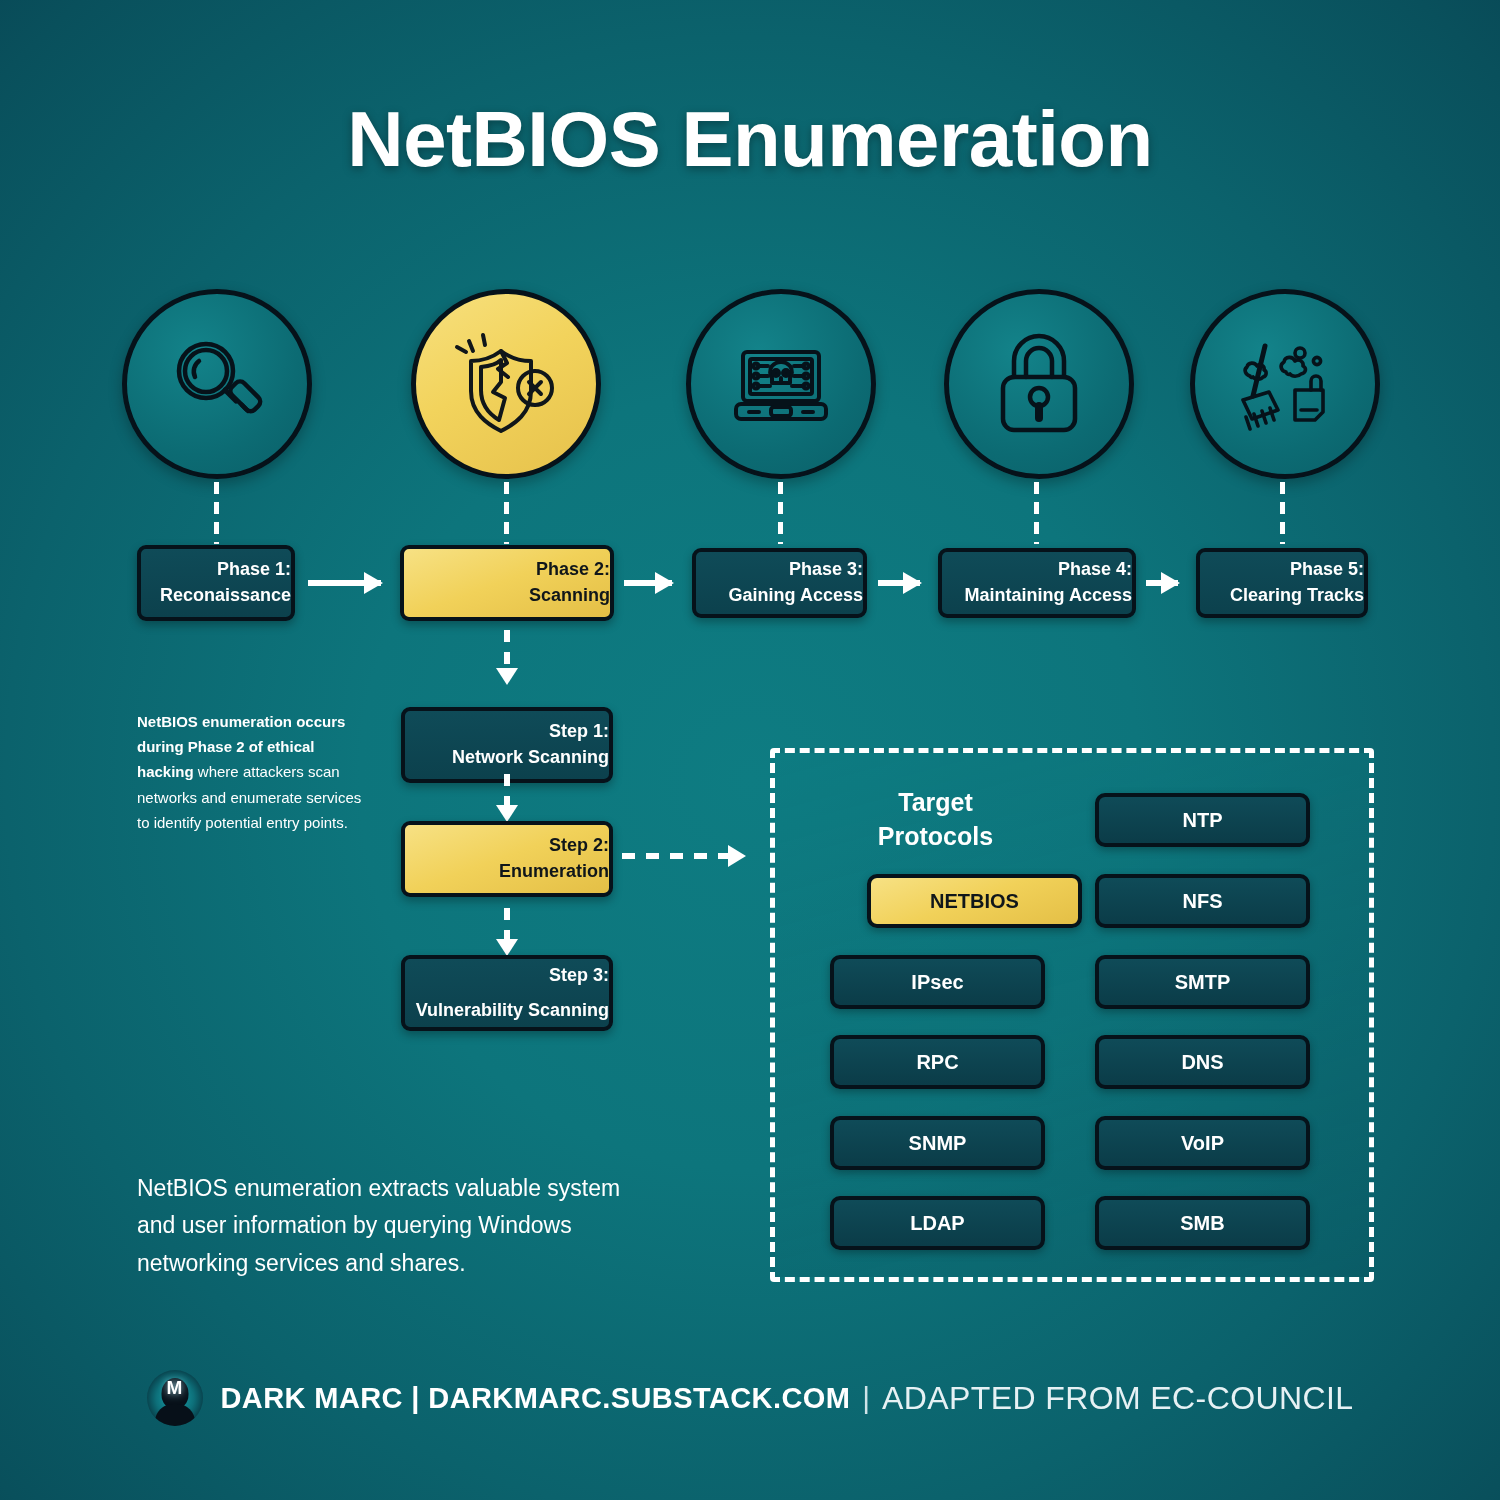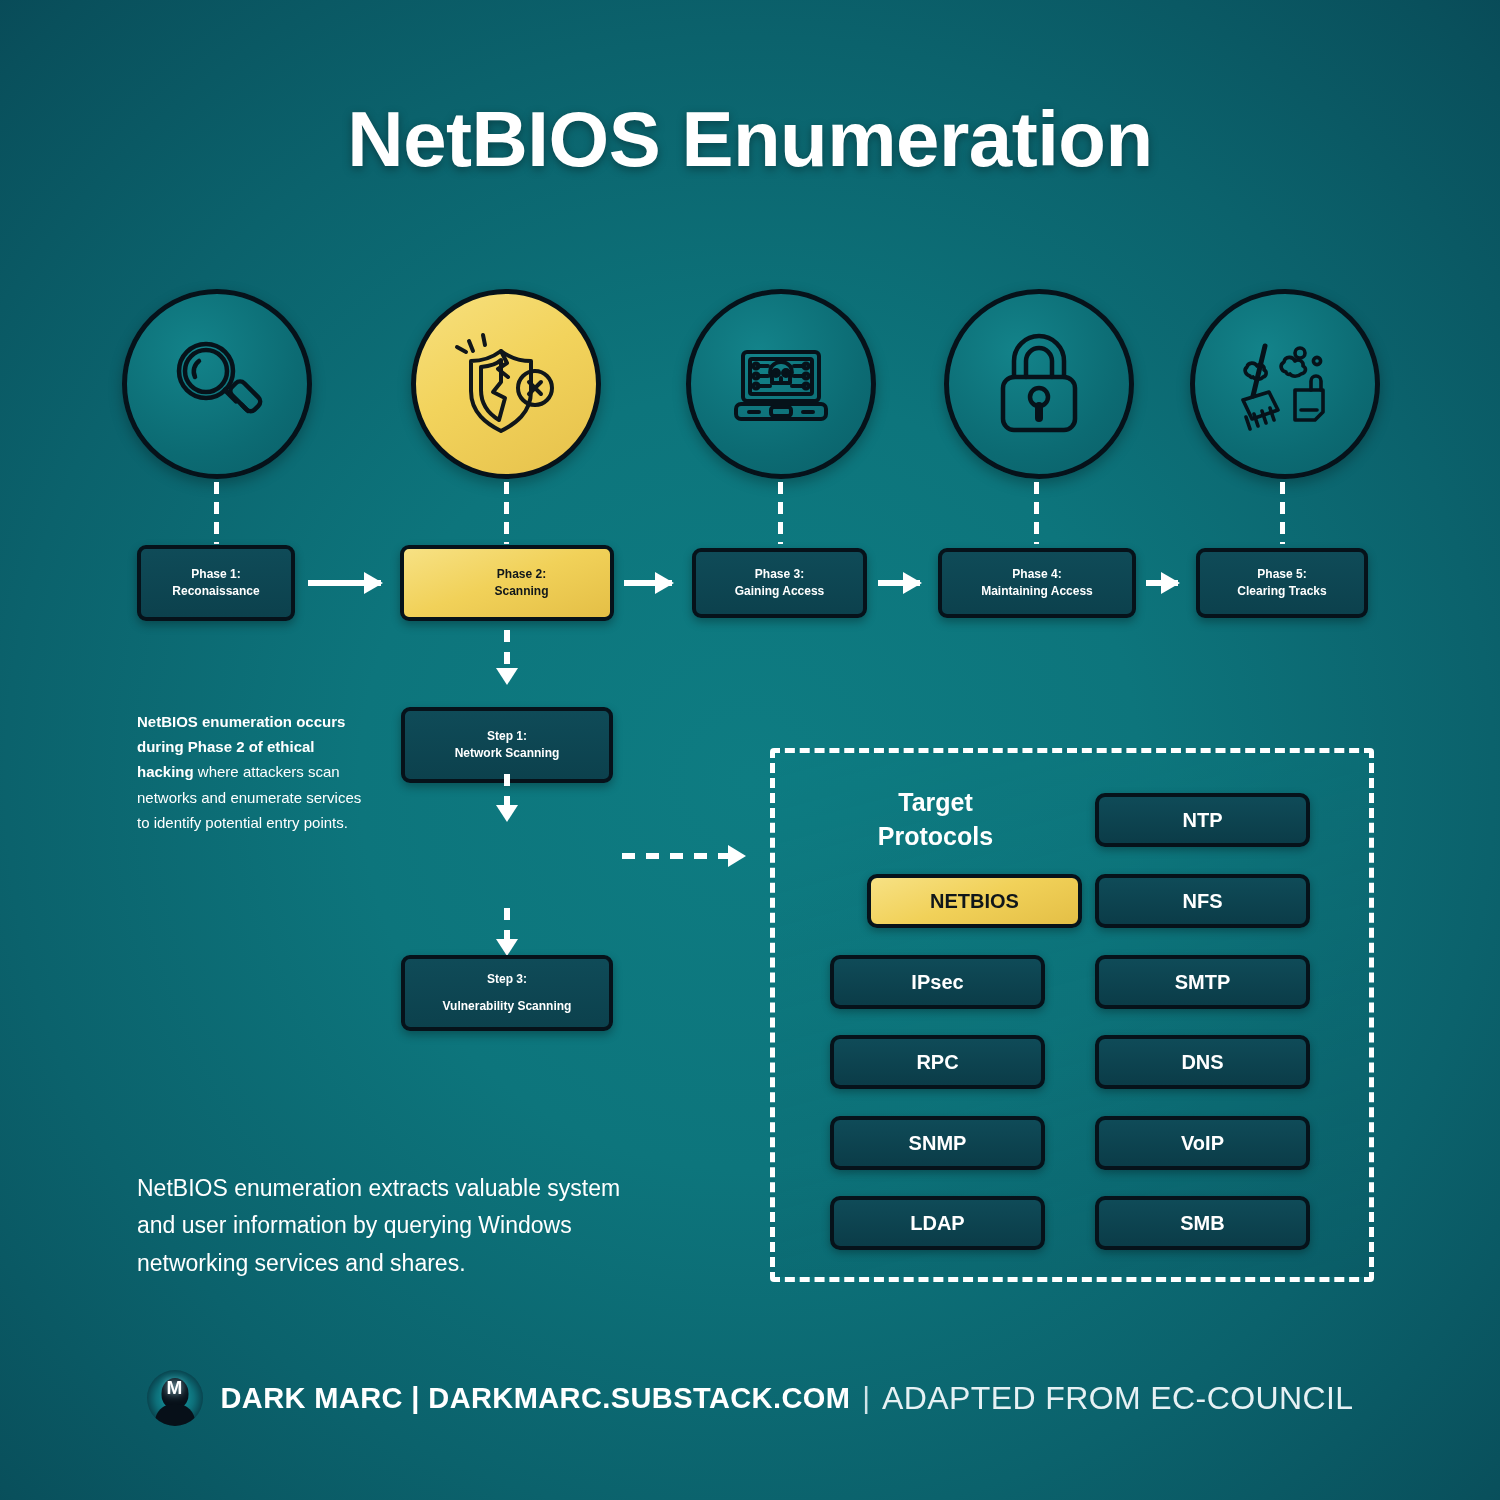--- a/index.html
+++ b/index.html
@@ -71,23 +71,23 @@
   
   .pbox {
     position: absolute;
     box-sizing: border-box;
     border: 4px solid #06121a;
     border-radius: 9px;
     background: linear-gradient(180deg, #0f4b58 0%, #0c414d 100%);
     color: #ffffff;
     display: flex;
     flex-direction: column;
-    align-items: center;
+    align-items: flex-end;
     justify-content: center;
-    font-size: 12px;
+    font-size: 18px;
     font-weight: bold;
     line-height: 1.42;
     text-align: center;
     box-shadow: 0 4px 10px rgba(0,0,0,0.3);
   }
   .pbox.gold {
     background: linear-gradient(160deg, #f7e184 0%, #f1d159 48%, #e4bf46 100%);
     color: #10161a;
     padding-left: 29px;
   }
@@ -400,20 +400,24 @@
 
   <div class="vdash-arrow" style="left:504px; top:630px; height:40px;"></div>
 
   <div class="pbox" style="left:401px; top:687px; width:212px; height:76px;margin-top:20px;">
     <span>Step 1:</span>
     <span>Network Scanning</span>
   </div>
 
   <div class="vdash-arrow" style="left:504px; top:774px; height:33px;"></div>
 
+  <div class="pbox gold" style="left:401px; top:821px; width:212px; height:76px;">
+    <span>Step 2:</span>
+    <span>Enumeration</span>
+  </div>
 
   <div class="vdash-arrow" style="left:504px; top:908px; height:33px;"></div>
 
   <div class="pbox" style="left:401px; top:955px; width:212px; height:76px;gap:9px;">
     <span>Step 3:</span>
     <span>Vulnerability Scanning</span>
   </div>
 
   <div class="hdash-arrow" style="left:622px; top:853px; width:108px;"></div>
 

